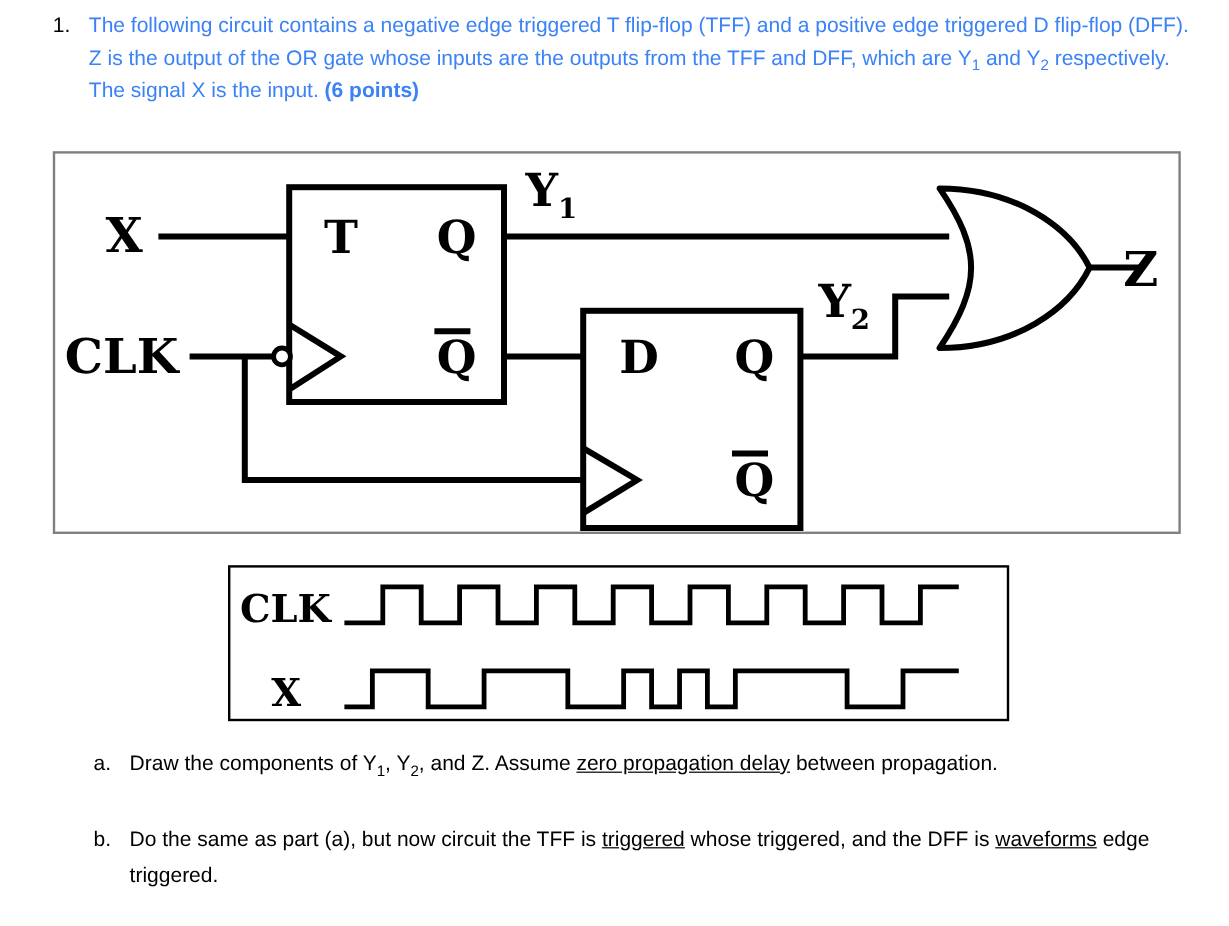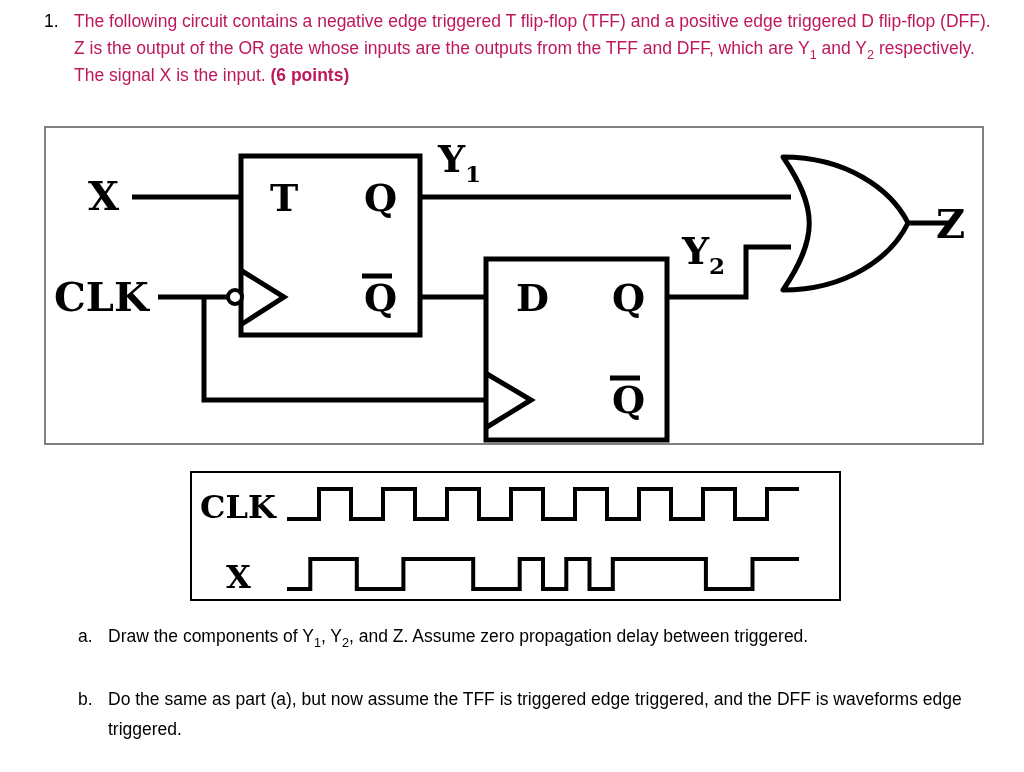--- a/index.html
+++ b/index.html
@@ -30,21 +30,21 @@
     width: 30px;
     flex: 0 0 30px;
     font-size: 17.5px;
     line-height: 27px;
     color: #000;
   }
   .q-text {
     flex: 1;
     font-size: 17.5px;
     line-height: 27px;
-    color: #be185d;
+    color: #3b82f6;
     text-align: left;
   }
   .bold { font-weight: bold; }
   .sub {
     font-size: 0.72em;
     vertical-align: sub;
     line-height: 0;
   }
 
   
@@ -101,21 +101,21 @@
     font-size: 17.5px;
     line-height: 30px;
     color: #000;
   }
   .sub-text {
     flex: 1;
     font-size: 17.5px;
     line-height: 30px;
     color: #000;
   }
-  .u { }
+  .u { text-decoration: underline; }
 
   
   text.figlabel {
     font-family: "DejaVu Serif", serif;
     font-weight: bold;
     fill: #000;
   }
 </style>
 </head>
 <body>
@@ -186,21 +186,21 @@
     <svg id="waveform-svg" viewBox="0 0 651 130" xmlns="http://www.w3.org/2000/svg">
       <text class="figlabel" x="8" y="45" font-size="32">CLK</text>
       <text class="figlabel" x="34" y="115" font-size="32">X</text>
       <polyline id="trace-clk" fill="none" stroke="#000" stroke-width="4" stroke-linejoin="miter" points="95.0,46.0 127.0,46.0 127.0,16.0 159.0,16.0 159.0,46.0 191.0,46.0 191.0,16.0 223.0,16.0 223.0,46.0 255.0,46.0 255.0,16.0 287.0,16.0 287.0,46.0 319.0,46.0 319.0,16.0 351.0,16.0 351.0,46.0 383.0,46.0 383.0,16.0 415.0,16.0 415.0,46.0 447.0,46.0 447.0,16.0 479.0,16.0 479.0,46.0 511.0,46.0 511.0,16.0 543.0,16.0 543.0,46.0 575.0,46.0 575.0,16.0 607.0,16.0"></polyline>
       <polyline id="trace-x" fill="none" stroke="#000" stroke-width="4" stroke-linejoin="miter" points="95.0,116.0 118.3,116.0 118.3,86.0 164.8,86.0 164.8,116.0 211.4,116.0 211.4,86.0 281.2,86.0 281.2,116.0 327.7,116.0 327.7,86.0 351.0,86.0 351.0,116.0 374.3,116.0 374.3,86.0 397.5,86.0 397.5,116.0 420.8,116.0 420.8,86.0 513.9,86.0 513.9,116.0 560.5,116.0 560.5,86.0 607.0,86.0"></polyline>
     </svg>
   </div>
 
   <div class="sub-block" id="sub-a">
     <div class="sub-letter">a.</div>
-    <div class="sub-text"><span>Draw the components of Y</span><span class="sub">1</span><span>, Y</span><span class="sub">2</span><span>, and Z. Assume </span><span class="u">zero propagation delay</span><span> between triggered.</span></div>
+    <div class="sub-text"><span>Draw the components of Y</span><span class="sub">1</span><span>, Y</span><span class="sub">2</span><span>, and Z. Assume </span><span class="u">zero propagation delay</span><span> between propagation.</span></div>
   </div>
 
   <div class="sub-block" id="sub-b">
     <div class="sub-letter">b.</div>
-    <div class="sub-text"><span>Do the same as part (a), but now assume the TFF is </span><span class="u">triggered</span><span> edge triggered, and the DFF is </span><span class="u">waveforms</span><span> edge triggered.</span></div>
+    <div class="sub-text"><span>Do the same as part (a), but now circuit the TFF is </span><span class="u">triggered</span><span> whose triggered, and the DFF is </span><span class="u">waveforms</span><span> edge triggered.</span></div>
   </div>
 
 </div>
 
 </body></html>

